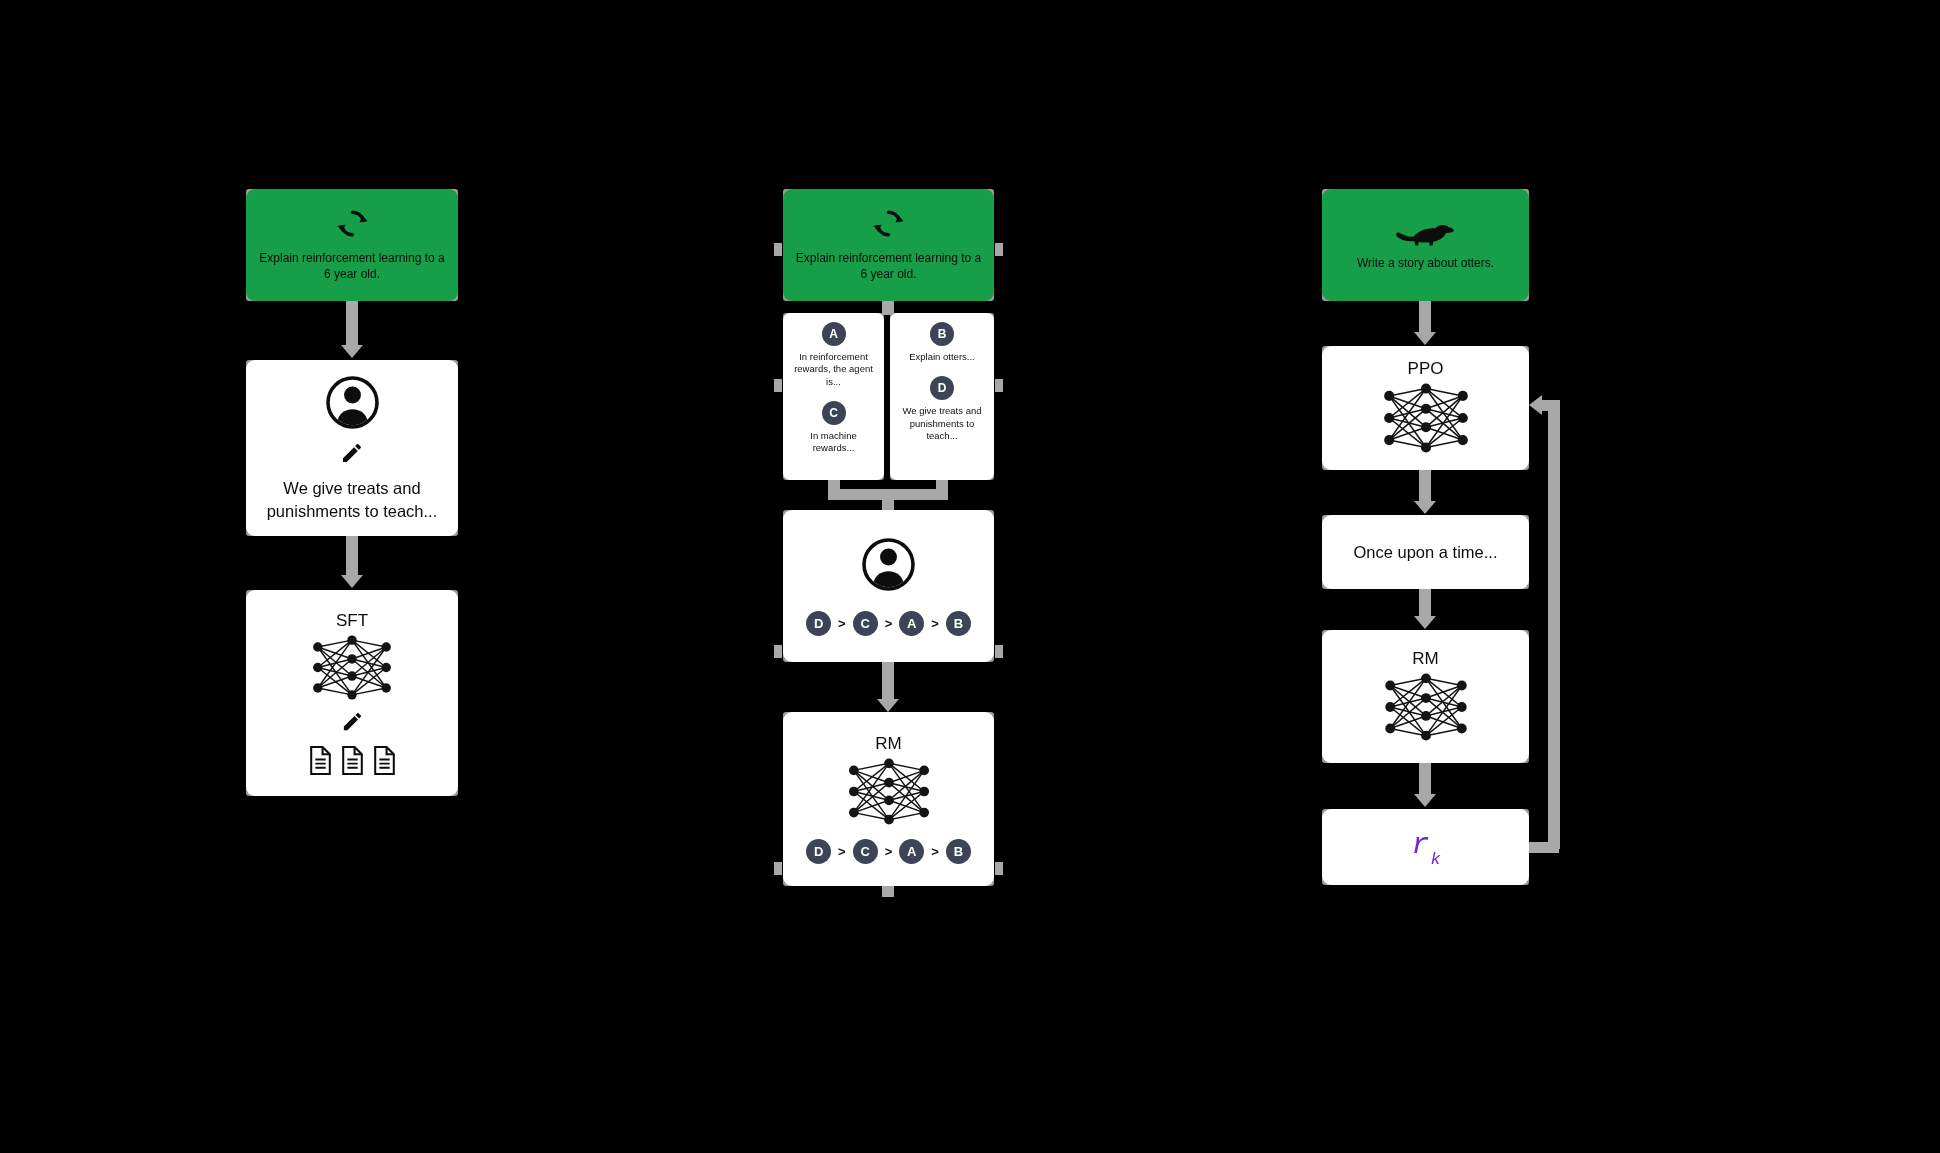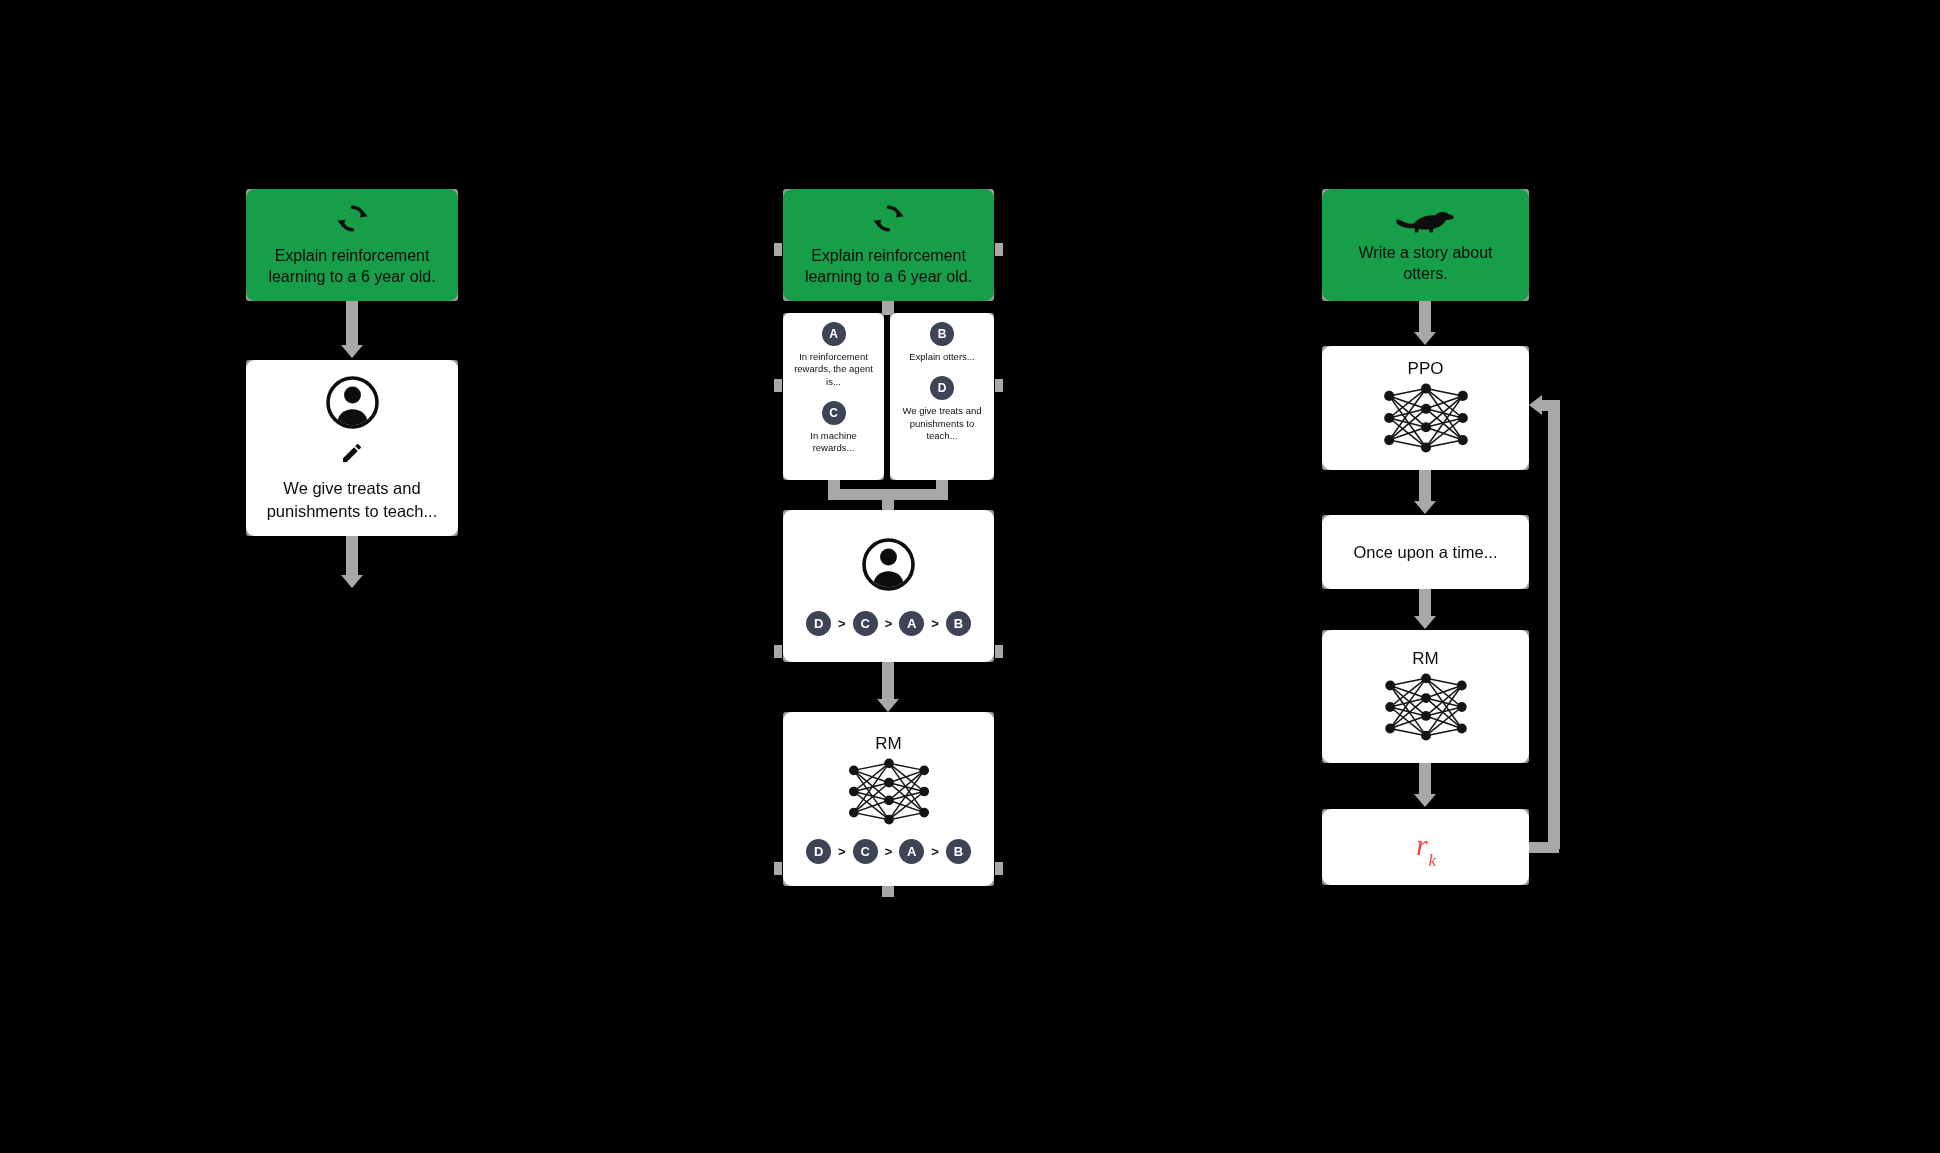--- a/index.html
+++ b/index.html
@@ -20,42 +20,42 @@
   .tab{position:absolute;width:8px;height:13px;background:var(--arrow);z-index:0;}
   .head-down{position:absolute;width:0;height:0;border-left:11px solid transparent;border-right:11px solid transparent;border-top:13px solid var(--arrow);z-index:0;}
   .head-left{position:absolute;width:0;height:0;border-top:10px solid transparent;border-bottom:10px solid transparent;border-right:13px solid var(--arrow);z-index:0;}
 
   
   .box{position:absolute;z-index:1;}
   .box-bg{position:absolute;inset:0;background:var(--box_edge);border-radius:3px;}
   .face{position:absolute;inset:0;border-radius:9px;background:#ffffff;display:flex;flex-direction:column;align-items:center;justify-content:center;text-align:center;color:#0d0d0d;}
   .face.green{background:var(--green);}
 
-  .prompt-text{font-size:16px;font-weight:500;line-height:1.3;max-width:186px;margin-top:7px;color:#0c0c0c;}
+  .prompt-text{font-size:12px;font-weight:500;line-height:1.3;max-width:186px;margin-top:7px;color:#0c0c0c;}
   .body-text{font-size:16.5px;font-weight:500;line-height:1.35;max-width:190px;}
   .model-label{font-size:17px;font-weight:500;color:#0d0d0d;}
   .once-text{font-size:16.5px;font-weight:500;}
 
   
   .lc{border-radius:50%;background:var(--rank_circle);color:#ffffff;display:flex;align-items:center;justify-content:center;font-weight:700;flex:none;}
   .lc.small{width:24px;height:24px;font-size:12px;}
   .lc.rank{width:25px;height:25px;font-size:13px;}
   .rank-row{display:flex;align-items:center;gap:7px;}
   .gt{font-size:13px;font-weight:800;color:#111111;}
 
   
   .opt{display:flex;flex-direction:column;align-items:center;margin-bottom:13px;}
   .opt-text{font-size:9.5px;font-weight:500;line-height:1.3;margin-top:5px;max-width:90px;color:#111111;}
   .ans-face{justify-content:flex-start;padding-top:9px;border-radius:7px;}
 
   .docs-row{display:flex;gap:7px;margin-top:8px;}
   .mt4{margin-top:4px;} .mt6{margin-top:6px;} .mt8{margin-top:8px;} .mt10{margin-top:10px;} .mt14{margin-top:14px;}
   .mb4{margin-bottom:4px;}
 
-  .rk-text{font-family:Liberation Serif, serif;font-style:italic;font-size:30px;color:#ef4444;line-height:1;}
+  .rk-text{font-family:Liberation Mono, monospace;font-style:italic;font-size:30px;color:#6d28d9;line-height:1;}
   .rk-text sub{font-size:17px;position:relative;top:4px;left:1px;}
 
   .hidden-defs{position:absolute;width:0;height:0;overflow:hidden;}
 </style>
 </head>
 <body>
 
 <svg class="hidden-defs" aria-hidden="true">
   <defs>
     <clipPath id="pclip">
@@ -186,20 +186,47 @@
       </span>
       <span class="mt6">
         <svg viewBox="0 0 24 24" width="24" height="24">
             <use href="#icon-pencil-def"></use>
           </svg>
       </span>
       <div class="body-text mt8">We give treats and punishments to teach...</div>
     </div>
   </div>
 
+  <div class="box" style="left:246px;top:590px;width:212px;height:206px">
+    <div class="box-bg"></div>
+    <div class="face">
+      <div class="model-label mb4">SFT</div>
+      <span>
+        <svg viewBox="0 0 100 76" width="86" height="65">
+            <use href="#icon-nn-def"></use>
+          </svg>
+      </span>
+      <span class="mt6">
+        <svg viewBox="0 0 24 24" width="23" height="23">
+            <use href="#icon-pencil-def"></use>
+          </svg>
+      </span>
+      <div class="docs-row">
+        <svg viewBox="0 0 24 30" width="25" height="31">
+            <use href="#icon-doc-def"></use>
+          </svg>
+        <svg viewBox="0 0 24 30" width="25" height="31">
+            <use href="#icon-doc-def"></use>
+          </svg>
+        <svg viewBox="0 0 24 30" width="25" height="31">
+            <use href="#icon-doc-def"></use>
+          </svg>
+      </div>
+    </div>
+  </div>
 
   <div class="box" style="left:783px;top:189px;width:211px;height:112px">
     <div class="box-bg"></div>
     <div class="face green">
       <span>
         <svg viewBox="0 0 44 44" width="33" height="33">
             <use href="#icon-cycle-def"></use>
           </svg>
       </span>
       <div class="prompt-text">Explain reinforcement learning to a 6 year old.</div>

